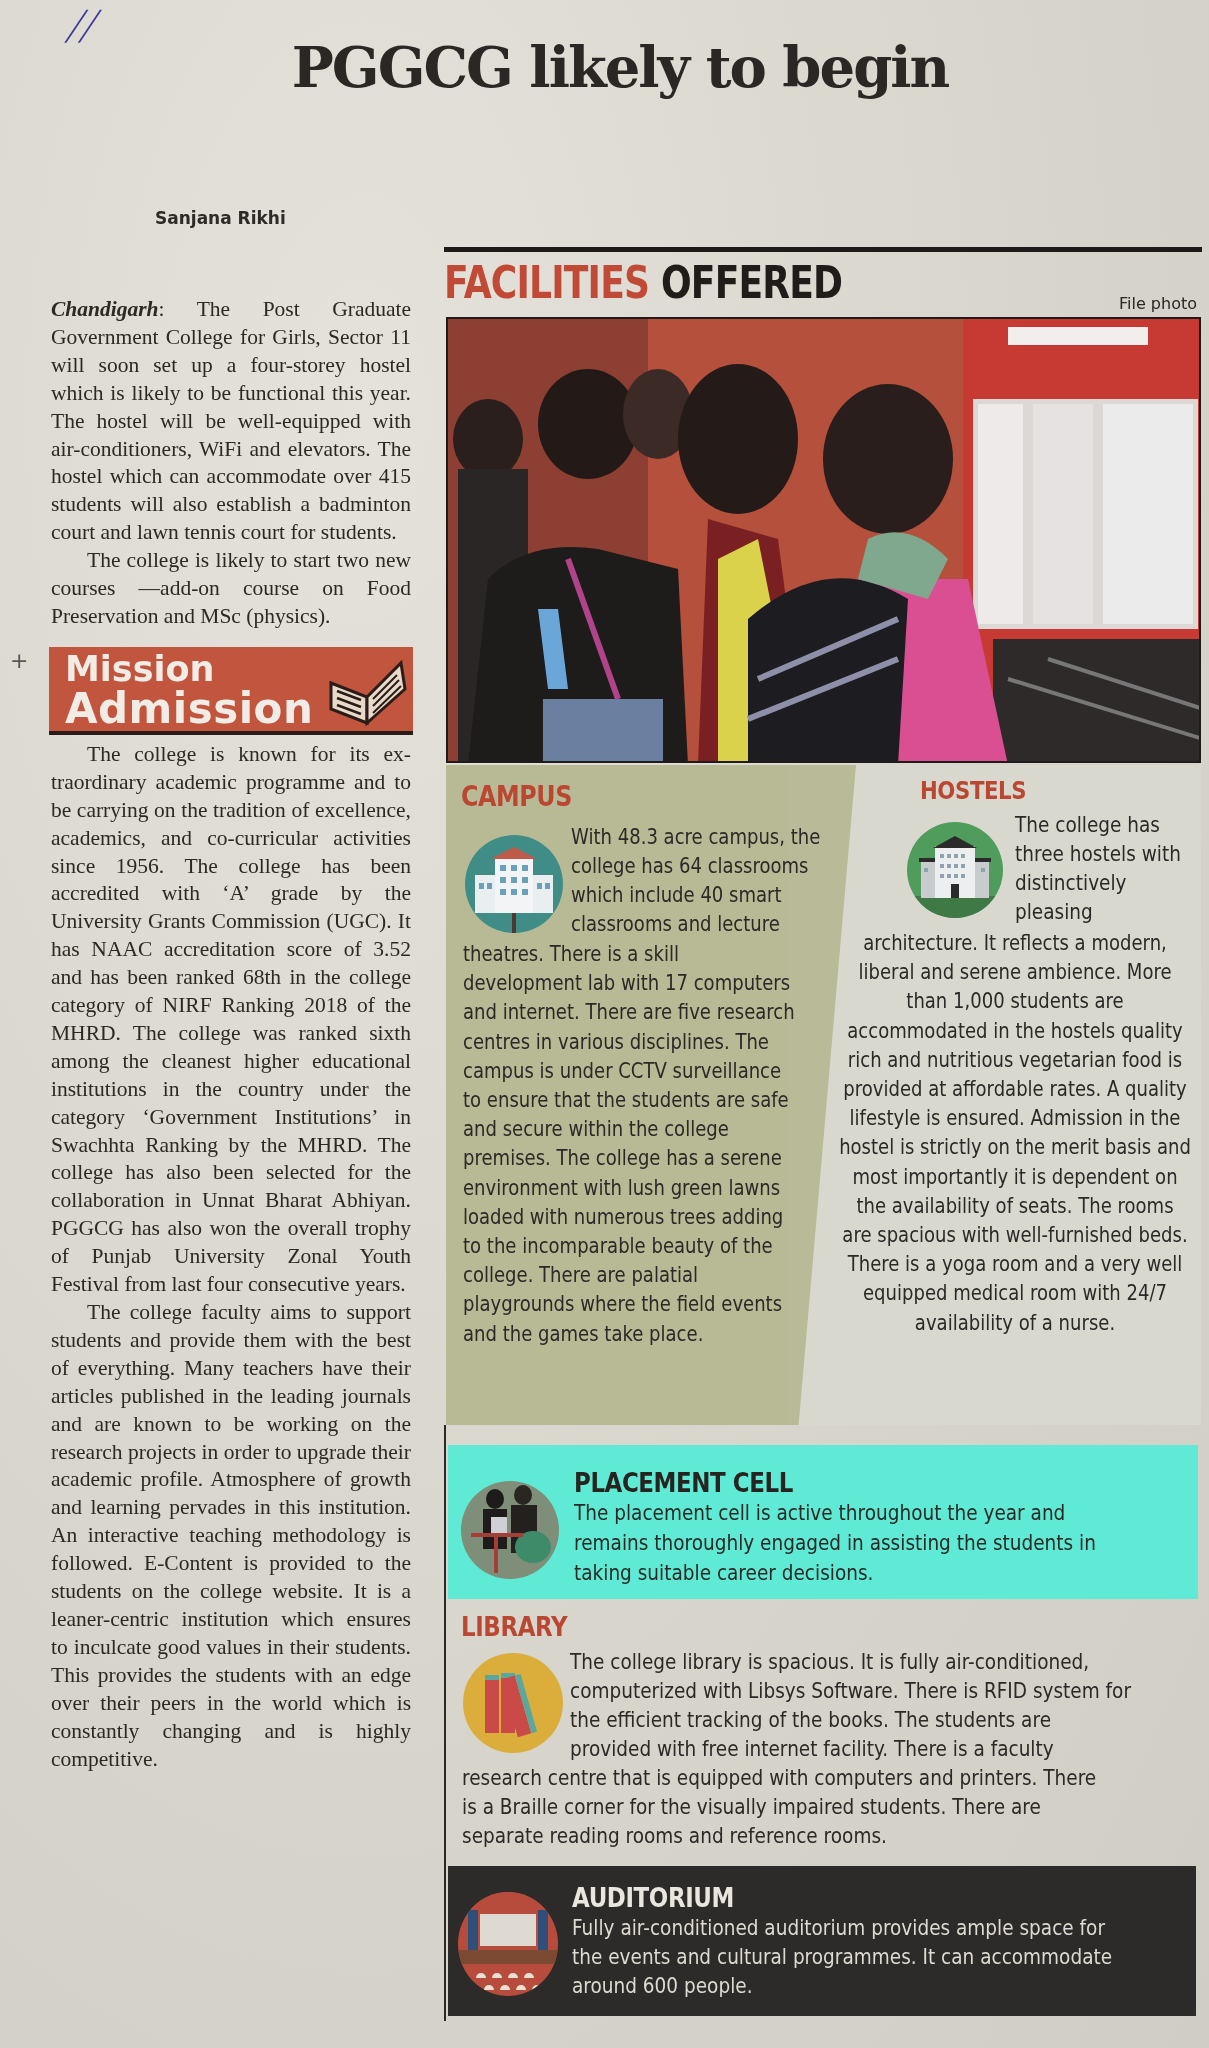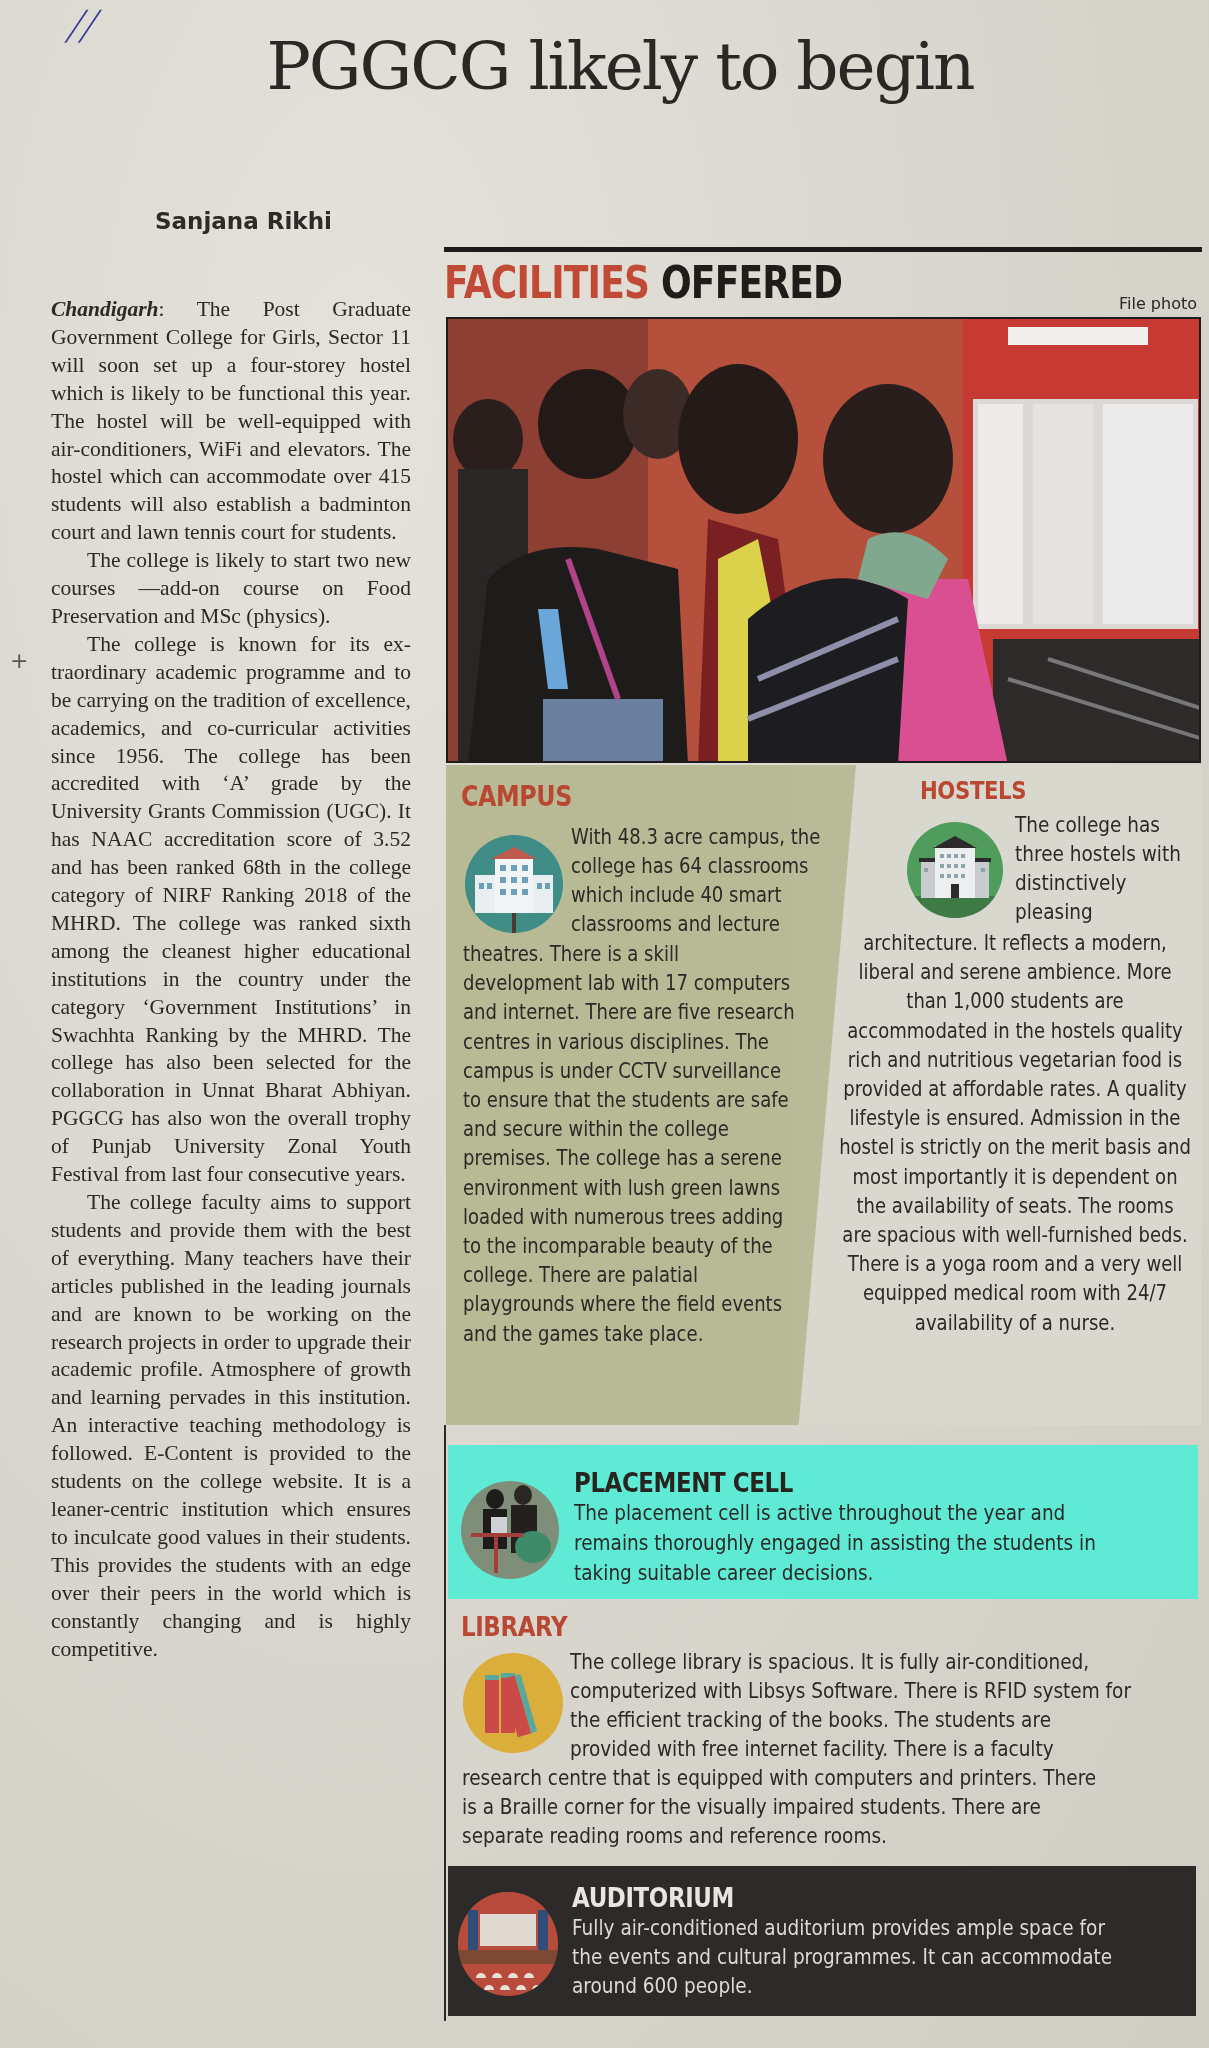--- a/index.html
+++ b/index.html
@@ -13,29 +13,29 @@
     }
     .pen-mark {
       position: absolute; left: 70px; top: 2px;
       color: #3a3a9a; font-size: 40px; font-family: "DejaVu Sans", sans-serif;
       transform: skewX(-20deg); font-weight: 300;
     }
     .headline {
       position: absolute; left: 30px; top: 18px; width: 1180px;
       text-align: center;
       font-family: "DejaVu Serif", "Liberation Serif", serif;
-      font-size: 66px; line-height: 98px; letter-spacing: -2px;
-      color: #2b2725; font-weight: 400;
+      font-size: 56px; line-height: 98px; letter-spacing: -2px;
+      color: #2b2725; font-weight: 700;
     }
     .headline .l1 { display: block; padding-left: 0px; }
     .headline .l2 { display: block; }
     .byline {
       position: absolute; left: 155px; top: 208px;
       font-family: "DejaVu Sans", sans-serif; font-weight: bold;
-      font-size: 23px; color: #2d2a27;
+      font-size: 17px; color: #2d2a27;
     }
     .left-col {
       position: absolute; left: 51px; top: 296px; width: 360px;
       font-family: "Liberation Serif", "DejaVu Serif", serif;
       font-size: 21.5px; line-height: 27.9px; text-align: justify;
       color: #2c2824;
       hyphens: manual;
     }
     .left-col p { text-indent: 0; }
     .left-col p.indent { text-indent: 36px; }
@@ -130,20 +130,30 @@
 </h1>
 
 <div class="byline">Sanjana Rikhi</div>
 
 <div class="plus-mark">+</div>
 
 <div class="left-col">
   <p><span class="dateline">Chandigarh</span><span>: The Post Graduate Government College for Girls, Sec­tor 11 will soon set up a four-storey hostel which is likely to be functio­nal this year. The hostel will be well-equipped with air-conditio­ners, WiFi and elevators. The hos­tel which can accommodate over 415 students will also establish a badminton court and lawn tennis court for students.</span></p>
   <p class="indent">The college is likely to start two new courses —add-on course on Food Preservation and MSc (phy­sics).</p>
 
+  <div class="mission-box">
+    <span class="m1">Mission</span>
+    <span class="m2">Admission</span>
+    <svg class="book" viewBox="0 0 82 74">
+      <path d="M4 30 L40 44 L40 70 L4 56 Z" fill="#e9d9c9" stroke="#2a1c18" stroke-width="3"></path>
+      <path d="M40 44 L74 10 L78 36 L40 70 Z" fill="#e9d9c9" stroke="#2a1c18" stroke-width="3"></path>
+      <path d="M10 38 L34 47 M10 45 L34 54 M10 52 L34 61" stroke="#2a1c18" stroke-width="2.5"></path>
+      <path d="M46 46 L70 22 M46 53 L72 27 M46 60 L74 33" stroke="#2a1c18" stroke-width="2"></path>
+    </svg>
+  </div>
 
   <p class="indent">The college is known for its ex­traordinary academic program­me and to be carrying on the tradi­tion of excellence, academics, and co-curricular activities since 1956. The college has been accredited with ‘A’ grade by the University Grants Commission (UGC). It has NAAC accreditation score of 3.52 and has been ranked 68th in the college category of NIRF Ranking 2018 of the MHRD. The college was ranked sixth among the cleanest higher educational institutions in the country under the category ‘Government Institutions’ in Swachhta Ranking by the MHRD. The college has also been selected for the collaboration in Unnat Bharat Abhiyan. PGGCG has also won the overall trophy of Punjab University Zonal Youth Festival from last four consecutive years.</p>
   <p class="indent">The college faculty aims to support students and provide them with the best of everything. Many teachers have their articles published in the leading journals and are known to be working on the research projects in order to upgrade their academic profile. Atmosphere of growth and lear­ning pervades in this institution. An interactive teaching methodo­logy is followed. E-Content is pro­vided to the students on the college website. It is a leaner-centric insti­tution which ensures to inculcate good values in their students. This provides the students with an edge over their peers in the world which is constantly changing and is high­ly competitive.</p>
 </div>
 
 <div class="rule-top"></div>
 <div class="section-title">
   <span class="red">FACILITIES</span>
   <span class="dark">OFFERED</span>
 </div>

